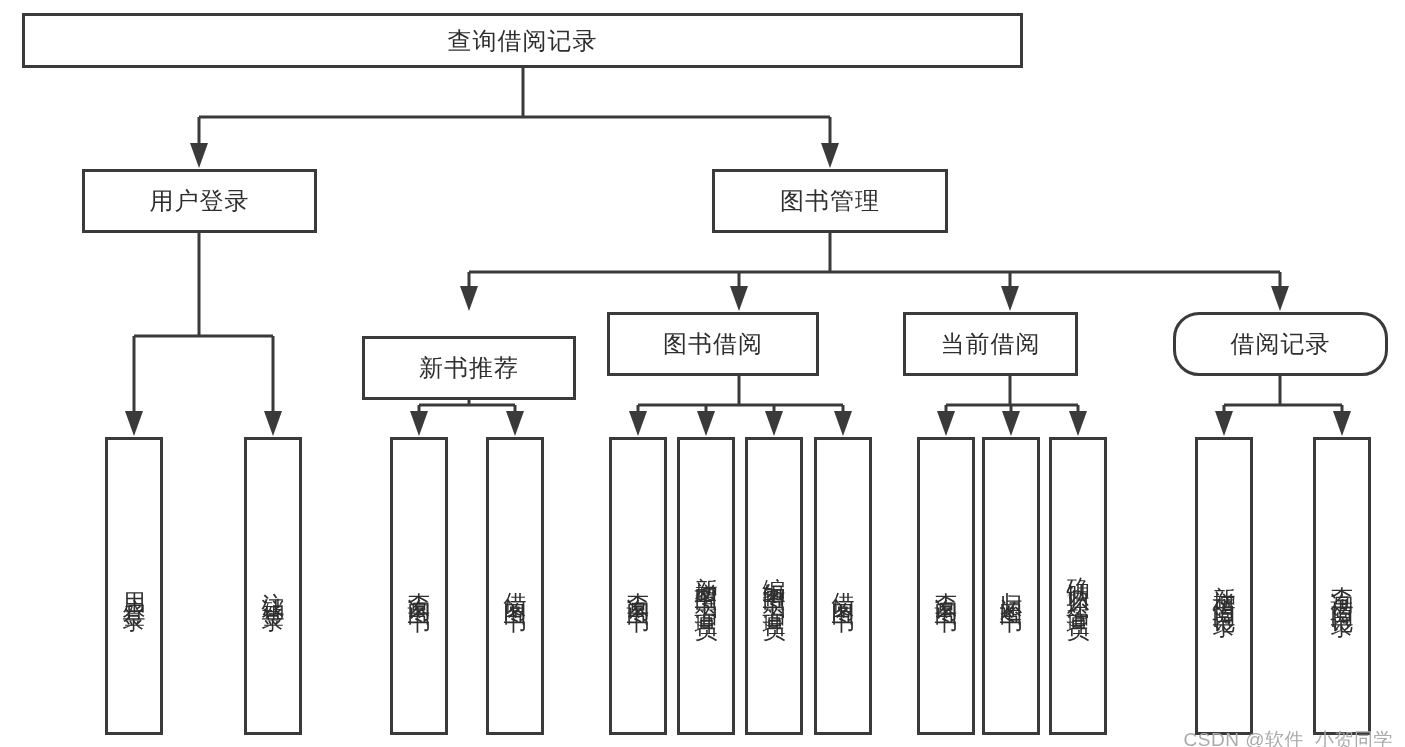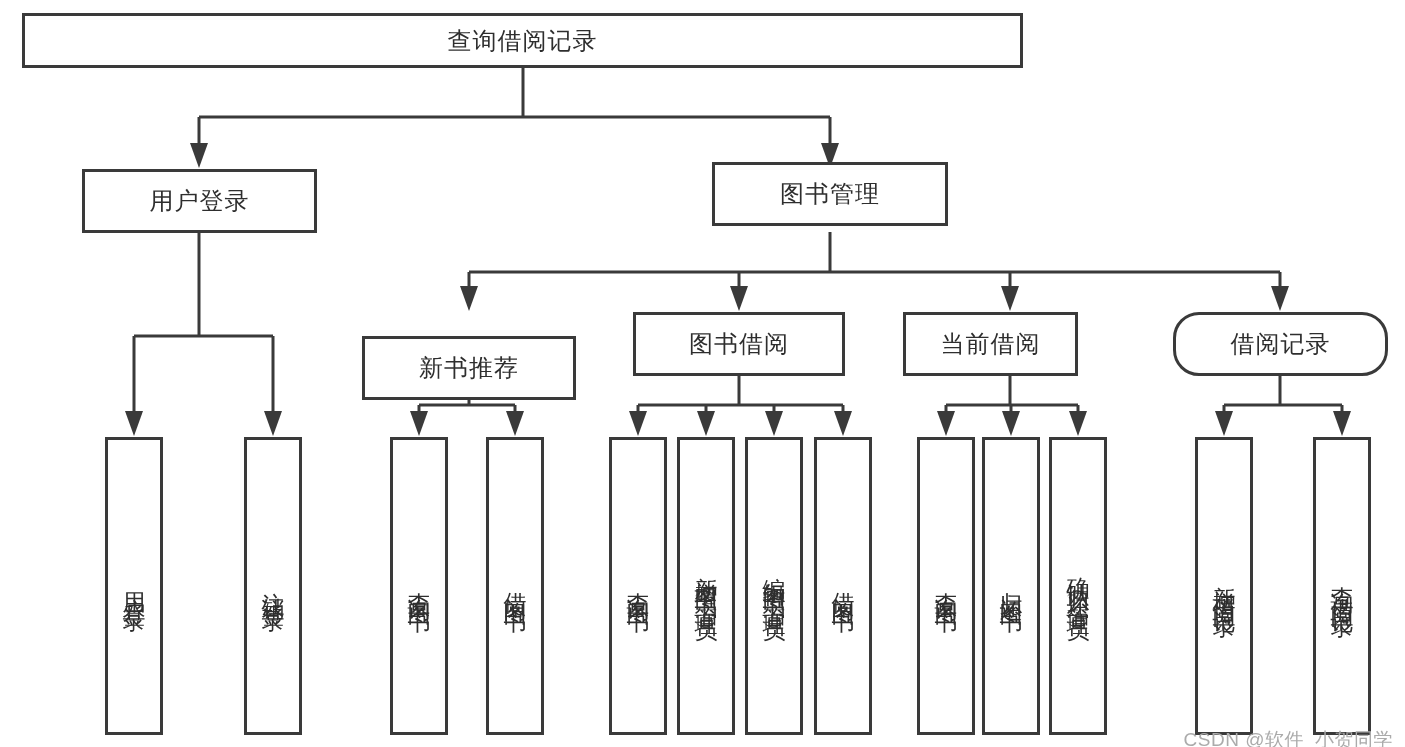--- a/index.html
+++ b/index.html
@@ -103,24 +103,24 @@
     <g>
       <path d="M1280 376 V405 M1224 405 H1342 M1224 405 V412 M1342 405 V412"></path>
       <polygon points="1215,411 1233,411 1224,436"></polygon>
       <polygon points="1333,411 1351,411 1342,436"></polygon>
     </g>
   </svg>
 
   <div class="node" style="left:22px; top:13px; width:1001px; height:55px;">查询借阅记录</div>
 
   <div class="node" style="left:82px; top:169px; width:235px; height:64px;">用户登录</div>
-  <div class="node" style="left:712px; top:162px; width:236px; height:64px;">图书管理</div>
+  <div class="node" style="left:712px; top:169px; width:236px; height:64px;">图书管理</div>
 
   <div class="node" style="left:362px; top:312px; width:214px; height:64px;margin-top:24px;">新书推荐</div>
-  <div class="node" style="left:633px; top:312px; width:212px; height:64px;">图书借阅</div>
+  <div class="node" style="left:607px; top:312px; width:212px; height:64px;">图书借阅</div>
   <div class="node" style="left:903px; top:312px; width:175px; height:64px;">当前借阅</div>
   <div class="node" style="left:1173px; top:312px; width:215px; height:64px;border-radius:26px;">借阅记录</div>
 
   <div class="node leaf" style="left:105px; top:437px; width:58px; height:298px;">用户登录</div>
   <div class="node leaf" style="left:244px; top:437px; width:58px; height:298px;">注销登录</div>
 
   <div class="node leaf" style="left:390px; top:437px; width:58px; height:298px;">查询图书</div>
   <div class="node leaf" style="left:486px; top:437px; width:58px; height:298px;">借阅图书</div>
 
   <div class="node leaf" style="left:609px; top:437px; width:58px; height:298px;">查询图书</div>

